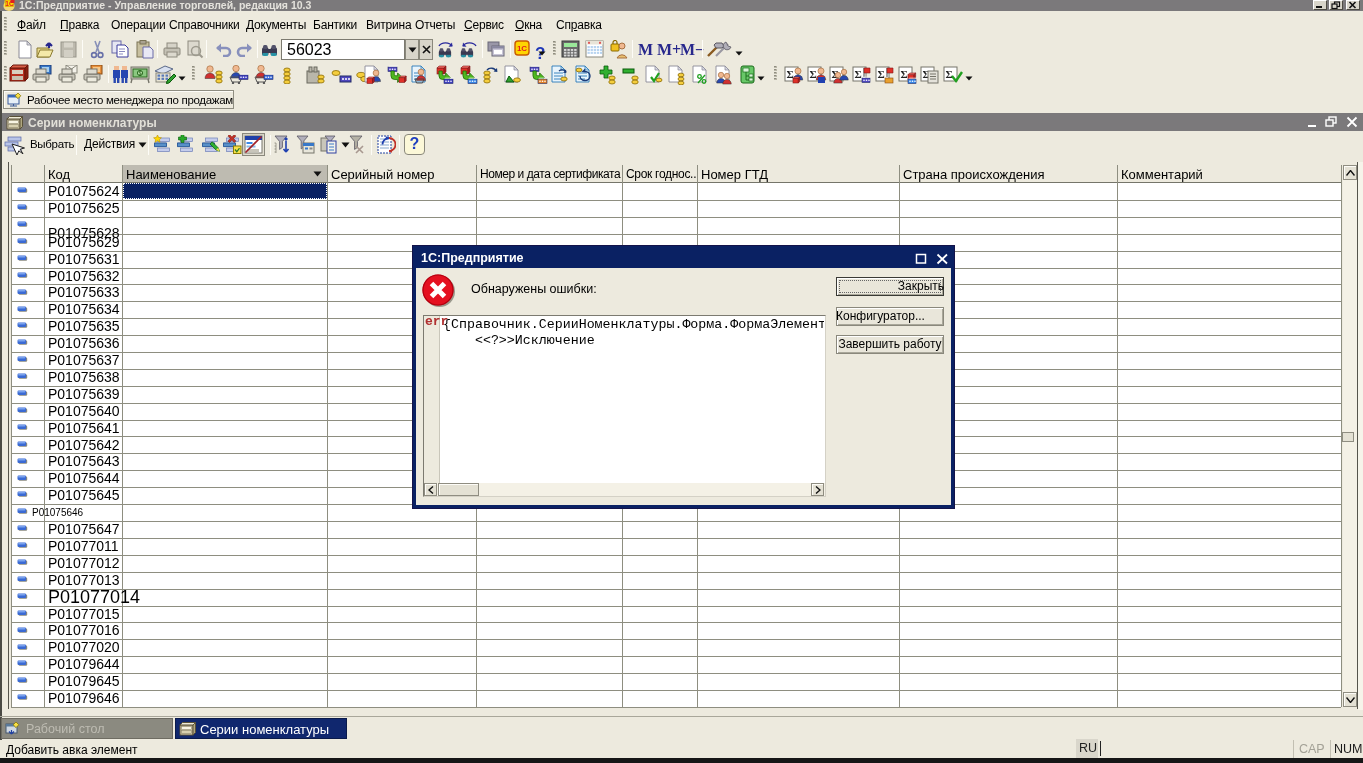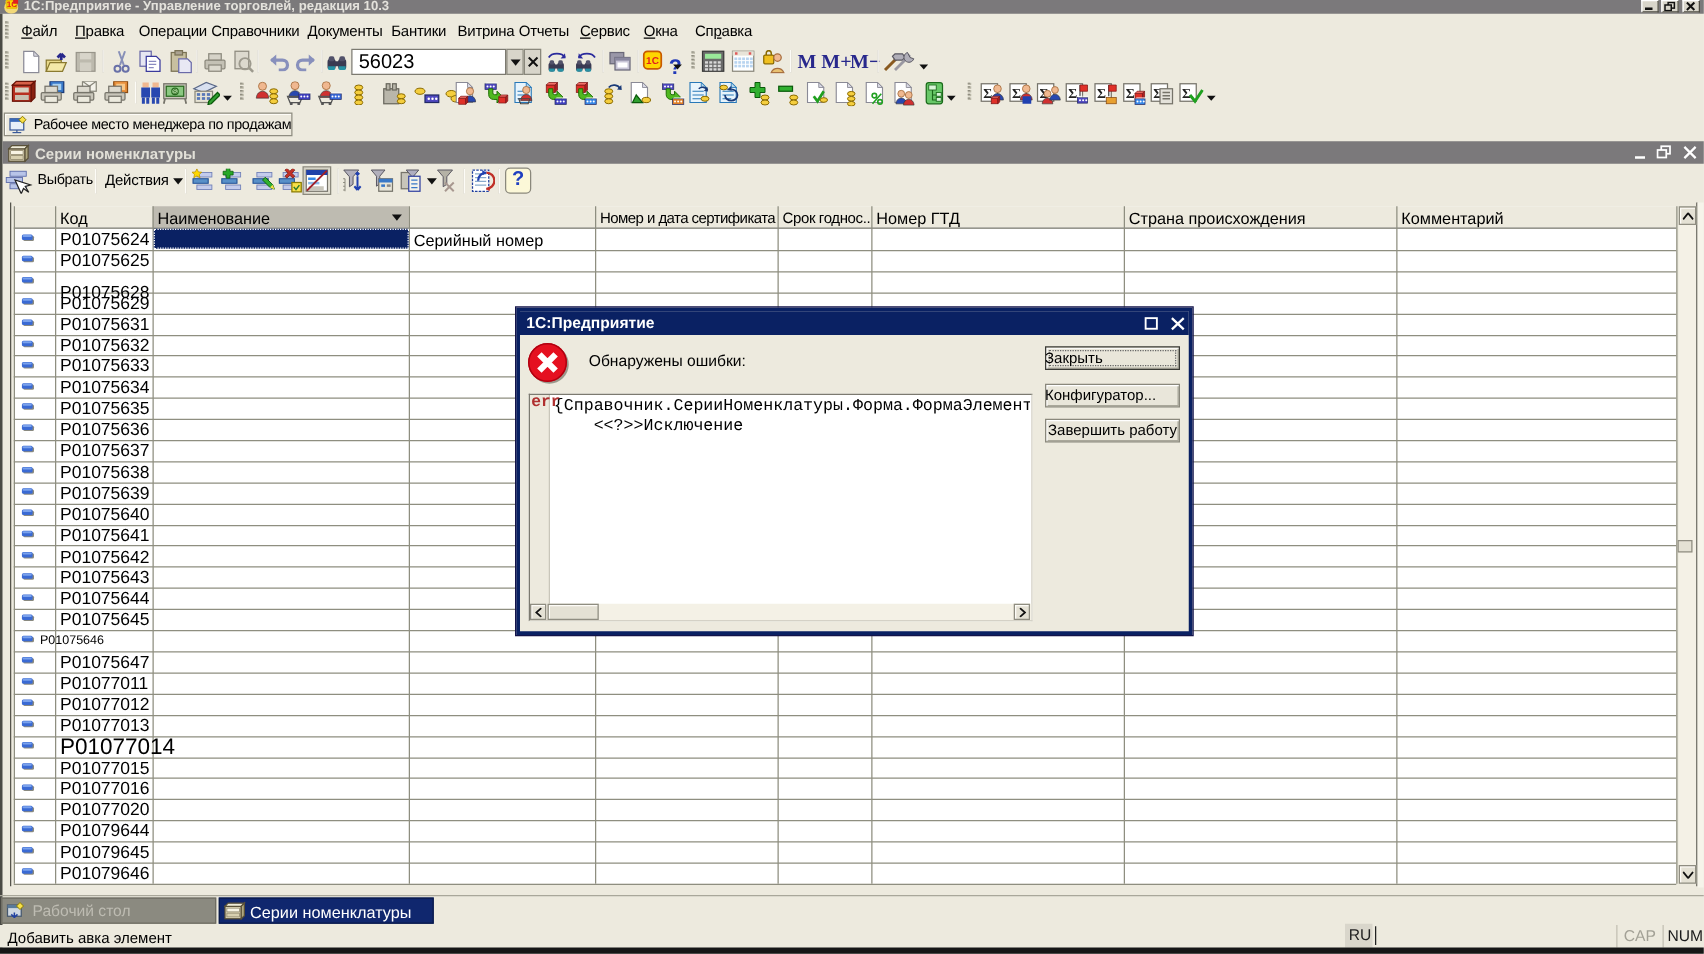--- a/index.html
+++ b/index.html
@@ -744,21 +744,21 @@
     <path d="M13 3 l-3.5-2 1 4 z" fill="#2040b0"></path>
   </svg>
 <div style="position:absolute;left:399px;top:135px;width:1px;height:20px;background:#b2afa2;border-right:1px solid #fdfcf7"></div>
 <div class="abs" style="left:404px;top:134px;width:21px;height:21px;background:#FCF8D8;border:1px solid #8a887c;border-radius:4px"></div>
 <div class="abs" style="left:404px;top:135px;width:21px;text-align:center;font-size:16px;font-weight:bold;color:#2040c0">?</div>
 <div class="abs" style="left:11px;top:165px;width:1330px;height:542px;background:#fff"></div>
 <div class="abs" style="left:11px;top:165px;width:1330px;height:17px;background:#EDEADE"></div>
 <div class="abs" style="left:122px;top:165px;width:205px;height:17px;background:#BEBBB1"></div>
 <div class="abs" style="left:48px;top:167px;width:73px;height:15px;line-height:15px;font-size:13px;white-space:nowrap;overflow:hidden">Код</div>
 <div class="abs" style="left:126px;top:167px;width:200px;height:15px;line-height:15px;font-size:13px;white-space:nowrap;overflow:hidden">Наименование</div>
-<div class="abs" style="left:331px;top:185px;width:144px;height:15px;line-height:15px;font-size:13px;white-space:nowrap;overflow:hidden">Серийный номер</div>
+<div class="abs" style="left:331px;top:167px;width:144px;height:15px;line-height:15px;font-size:13px;white-space:nowrap;overflow:hidden">Серийный номер</div>
 <div class="abs" style="left:480px;top:167px;width:141px;height:15px;line-height:15px;font-size:12px;letter-spacing:-0.45px;white-space:nowrap;overflow:hidden">Номер и дата сертификата</div>
 <div class="abs" style="left:626px;top:167px;width:70px;height:15px;line-height:15px;font-size:12px;letter-spacing:-0.3px;white-space:nowrap;overflow:hidden">Срок годнос...</div>
 <div class="abs" style="left:701px;top:167px;width:197px;height:15px;line-height:15px;font-size:13px;white-space:nowrap;overflow:hidden">Номер ГТД</div>
 <div class="abs" style="left:903px;top:167px;width:213px;height:15px;line-height:15px;font-size:13px;white-space:nowrap;overflow:hidden">Страна происхождения</div>
 <div class="abs" style="left:1121px;top:167px;width:219px;height:15px;line-height:15px;font-size:13px;white-space:nowrap;overflow:hidden">Комментарий</div>
 <svg style="position:absolute;left:313px;top:171px" width="9" height="6" viewBox="0 0 9 6">
     <path d="M0.5 0.5 h8 l-4 5 z" fill="#111"></path>
   </svg>
 <div class="abs" style="left:11px;top:182px;width:1330px;height:1px;background:#75756a"></div>
 <div class="abs" style="left:11px;top:200px;width:1330px;height:1px;background:#8E8E80"></div>
@@ -1028,21 +1028,21 @@
 <svg style="position:absolute;left:428px;top:486px" width="6" height="8" viewBox="0 0 6 8">
     <path d="M5 0.5 L1 4 L5 7.5" fill="none" stroke="#111" stroke-width="1.4"></path>
   </svg>
 <div class="abs" style="left:811px;top:483px;width:13px;height:13px;background:#E4E1D4;border:1px solid #8f8d81;box-shadow:inset 1px 1px 0 #fdfcf7"></div>
 <svg style="position:absolute;left:815px;top:486px" width="6" height="8" viewBox="0 0 6 8">
     <path d="M1 0.5 L5 4 L1 7.5" fill="none" stroke="#111" stroke-width="1.4"></path>
   </svg>
 <div class="abs" style="left:438px;top:483px;width:41px;height:13px;background:#E4E1D4;border:1px solid #8f8d81;box-shadow:inset 1px 1px 0 #fdfcf7"></div>
 <div class="abs" style="left:836px;top:277px;width:108px;height:19px;background:#E9E6DA;border:1px solid #3a3a35;box-shadow:inset 1px 1px 0 #fff,inset -1px -1px 0 #a9a79a"></div>
 <div class="abs" style="left:839px;top:280px;width:102px;height:13px;border:1px dotted #666"></div>
-<div class="abs" style="left:836px;top:277px;width:108px;height:19px;text-align:left;font-size:12px;line-height:18px;white-space:nowrap">Закрыть</div>
+<div class="abs" style="left:836px;top:277px;width:108px;height:19px;text-align:right;font-size:12px;line-height:18px;white-space:nowrap">Закрыть</div>
 <div class="abs" style="left:836px;top:307px;width:108px;height:19px;background:#E9E6DA;border:1px solid #8a887c;box-shadow:inset 1px 1px 0 #fff,inset -1px -1px 0 #a9a79a"></div>
 <div class="abs" style="left:836px;top:307px;width:108px;height:19px;text-align:left;font-size:12px;line-height:18px;white-space:nowrap">Конфигуратор...</div>
 <div class="abs" style="left:836px;top:335px;width:108px;height:19px;background:#E9E6DA;border:1px solid #8a887c;box-shadow:inset 1px 1px 0 #fff,inset -1px -1px 0 #a9a79a"></div>
 <div class="abs" style="left:836px;top:335px;width:108px;height:19px;text-align:center;font-size:12px;line-height:18px;white-space:nowrap">Завершить работу</div>
 <div class="abs" style="left:0;top:716px;width:1363px;height:1px;background:#a9a79a"></div>
 <div class="abs" style="left:1px;top:718px;width:172px;height:21px;background:#8B8A80;border:1px solid #6e6c62"></div>
 <svg style="position:absolute;left:5px;top:721px" width="17" height="15" viewBox="0 0 17 15">
     <rect x="1" y="3" width="11" height="9" fill="#cfd8e2" stroke="#46586e"></rect>
     <rect x="1" y="3" width="11" height="2.5" fill="#5a7a9a"></rect>
     <path d="M6.5 9 v4 m0 0 l-2.5-2.5 m2.5 2.5 l2.5-2.5" stroke="#2040a0" stroke-width="1.2" fill="none"></path>

